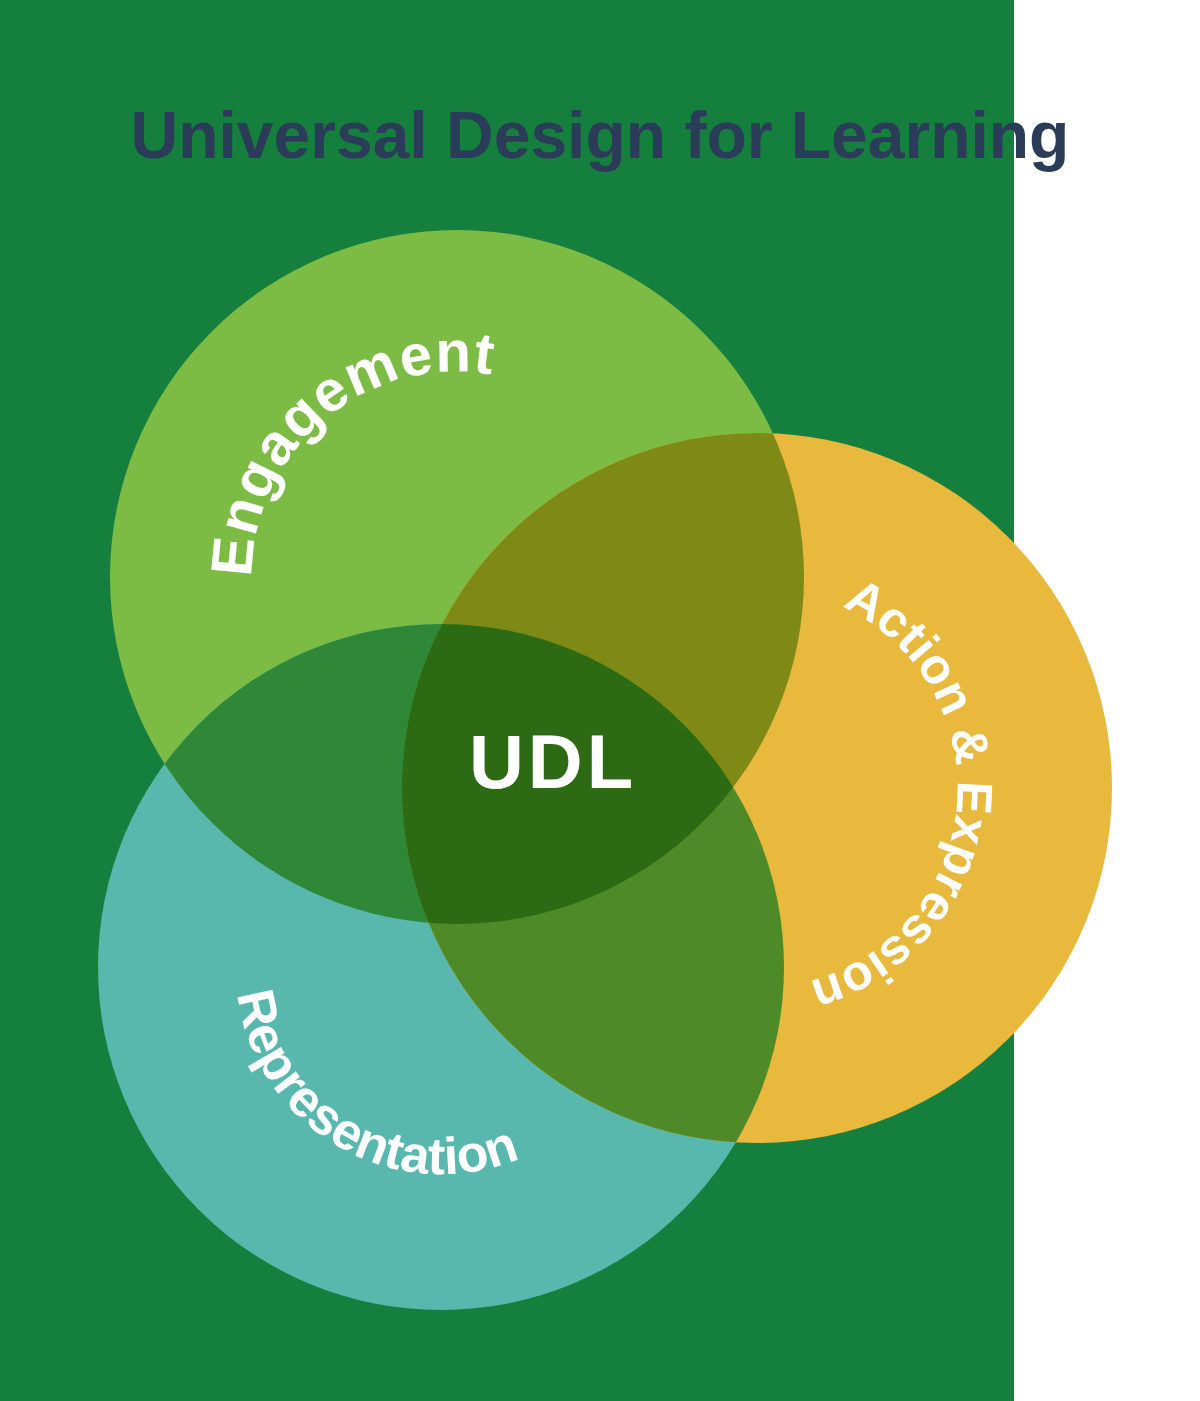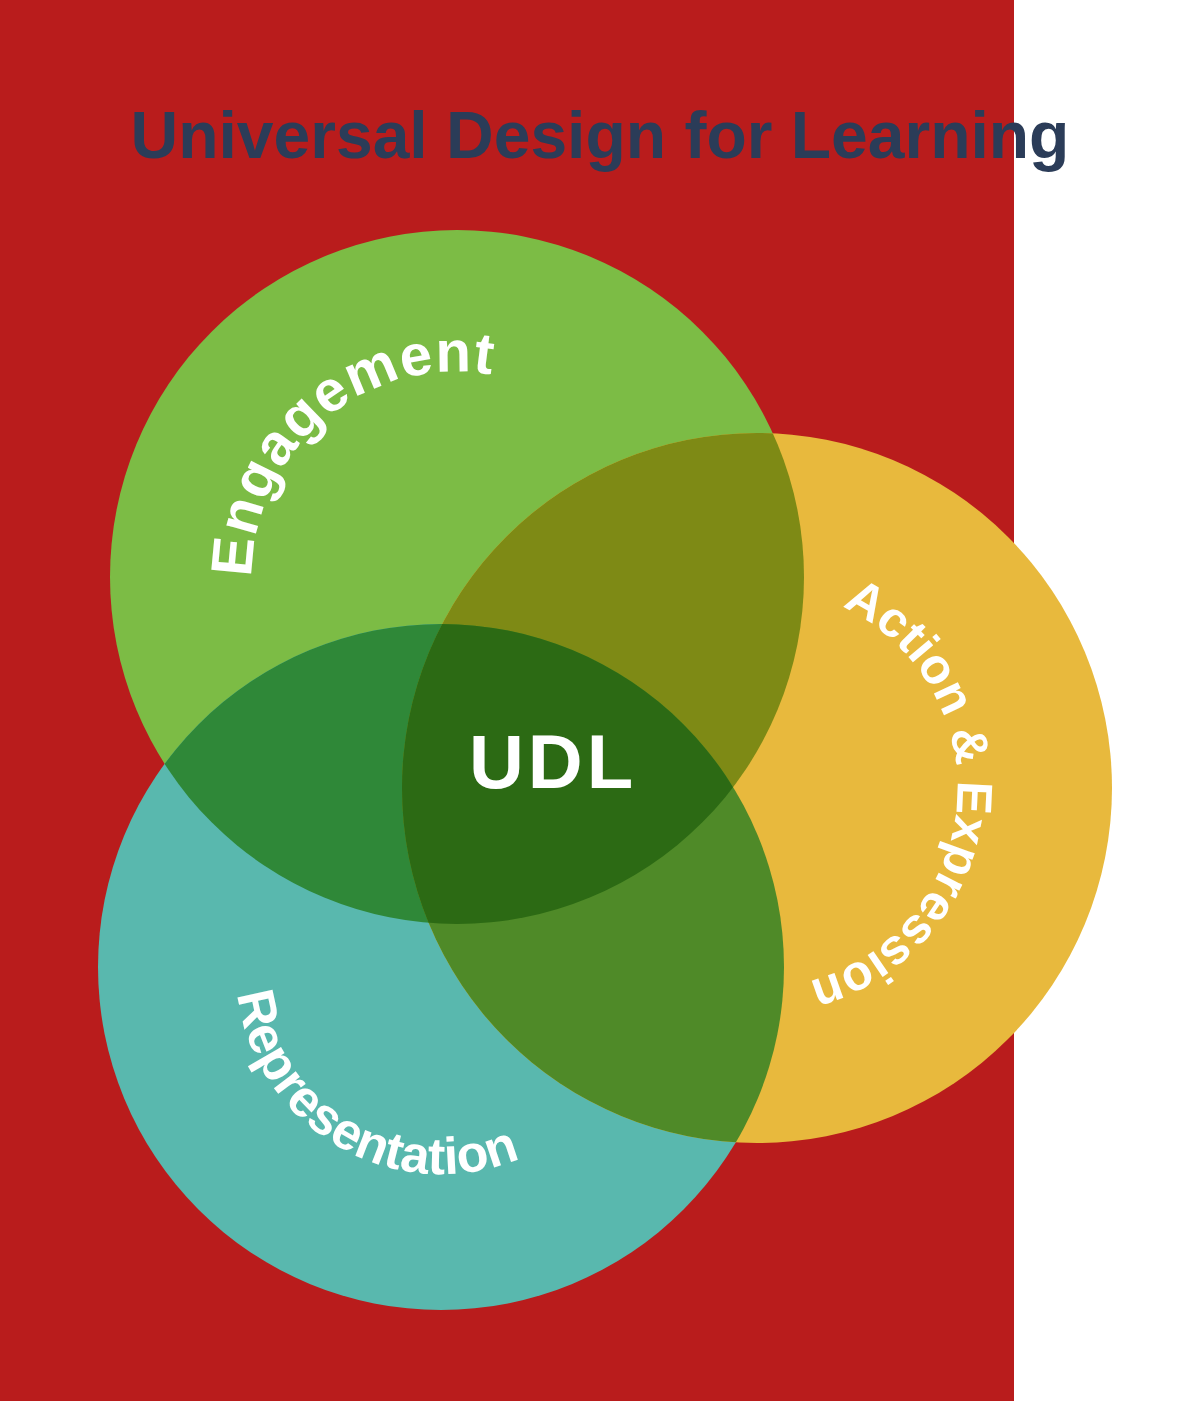--- a/index.html
+++ b/index.html
@@ -4,21 +4,21 @@
 <style>
   html, body {
     margin: 0;
     padding: 0;
     background: #ffffff;
   }
   .stage {
     width: 1014px;
     height: 1401px;
     position: relative;
-    background: #b91c1c;
+    background: #15803d;
     font-family: "Liberation Sans", "DejaVu Sans", sans-serif;
   }
   svg { display: block; }
   .page-title {
     font-family: "Liberation Sans", "DejaVu Sans", sans-serif;
     font-weight: 700;
     font-size: 66px;
     letter-spacing: 0px;
   }
   .arc-label {

